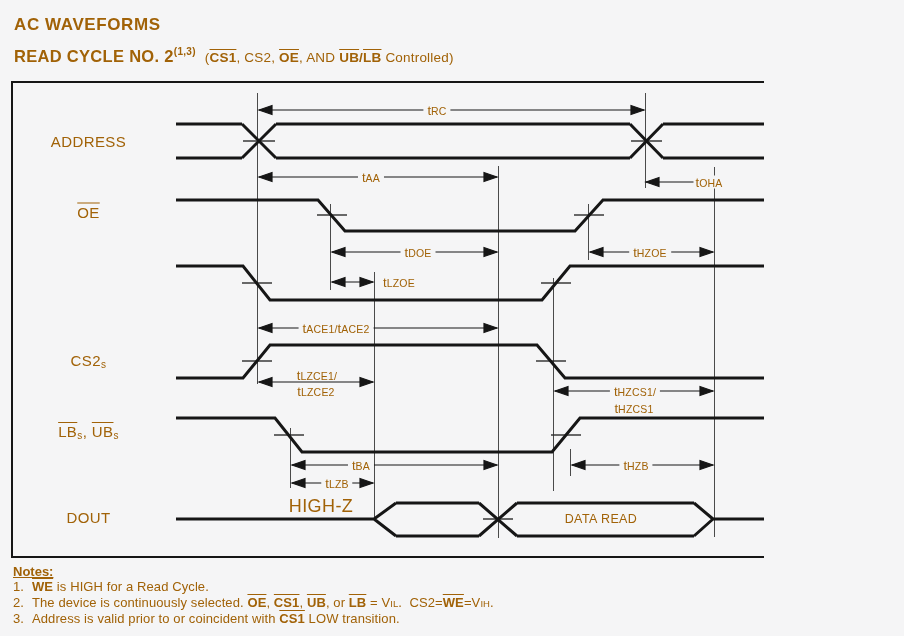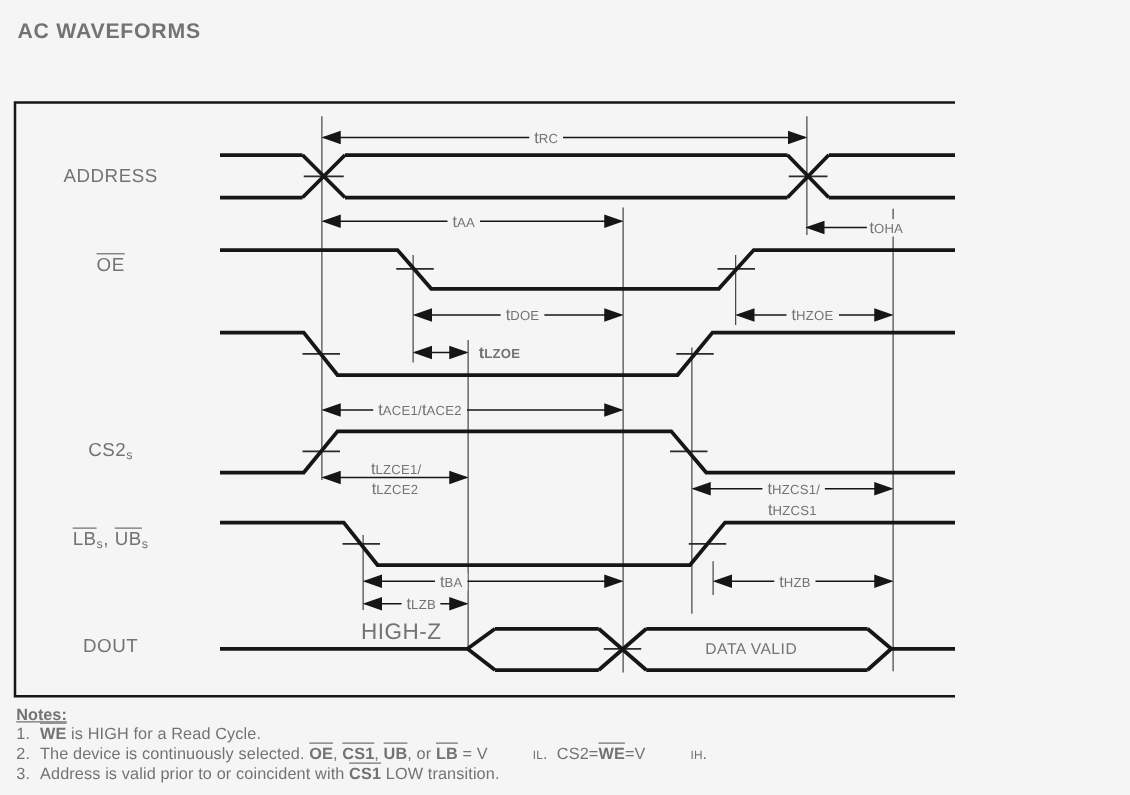--- a/index.html
+++ b/index.html
@@ -1,43 +1,43 @@
 <!DOCTYPE html>
 <html><head>
 <meta charset="utf-8">
 <style>
   html,body{margin:0;padding:0;}
   body{background:#f5f5f6;}
   #page{position:relative;width:764px;height:636px;background:#f5f5f6;
-        font-family:"Liberation Sans",sans-serif;color:#737373;overflow:hidden;}
+        font-family:"Liberation Sans",sans-serif;color:#a16207;overflow:hidden;}
   #wave-svg{position:absolute;left:0;top:0;}
 
   .title{position:absolute;left:14px;top:15px;font-size:17px;font-weight:bold;letter-spacing:0.6px;white-space:nowrap;}
   .subtitle{position:absolute;left:14px;top:46px;font-size:16.5px;font-weight:bold;letter-spacing:0.3px;white-space:nowrap;}
   .subtitle sup{font-size:10px;font-weight:bold;}
   .st-rest{font-size:13.5px;font-weight:normal;margin-left:9px;letter-spacing:0.2px;}
   .b{font-weight:bold;}
   .ov{text-decoration:overline;text-decoration-thickness:1.3px;}
 
   .sig{position:absolute;left:16px;width:145px;text-align:center;transform:translateY(-50%);
        font-size:15px;letter-spacing:0.4px;white-space:nowrap;}
   .ssub{font-size:10px;vertical-align:-2px;}
 
   .tl{position:absolute;transform:translate(-50%,-50%);font-size:13px;white-space:nowrap;line-height:1;}
   .tl .tn{font-size:10.5px;letter-spacing:0.2px;}
   .bg{background:#f5f5f6;padding:0 4px;}
   .bg2{background:#f5f5f6;padding:0 2px;margin-left:29px;}
-  .la{transform:translate(0,-50%);font-weight:bold;}
+  .la{transform:translate(0,-50%);}
   .ann{position:absolute;transform:translate(-50%,-50%);font-size:12.5px;letter-spacing:0.4px;white-space:nowrap;}
 
   .nheading{position:absolute;left:13px;font-size:13px;font-weight:bold;text-decoration:underline;}
   .note{position:absolute;left:13px;font-size:13px;white-space:nowrap;letter-spacing:0.1px;}
   .nnum{display:inline-block;width:19px;}
   .sigref{font-weight:bold;text-decoration:overline;text-decoration-thickness:1.3px;}
-  .vsub{font-size:9.5px;margin-left:36px;}
+  .vsub{font-size:9.5px;}
 </style>
 </head>
 <body>
 
 <div id="page">
 
   <svg id="wave-svg" width="904" height="636" viewBox="0 0 904 636">
 
     <rect x="12" y="82" width="872" height="475" fill="none" stroke="#161616" stroke-width="2"></rect>
 
@@ -140,20 +140,21 @@
       </g>
       <g>
         <line x1="572" y1="465" x2="713" y2="465"></line>
         <polygon points="572,465 585,460.5 585,469.5"></polygon>
           <polygon points="713,465 700,460.5 700,469.5"></polygon>
       </g>
     </g>
   </svg>
 
   <div class="title">AC WAVEFORMS</div>
+  <div class="subtitle"><span>READ CYCLE NO. 2</span><sup>(1,3)</sup><span class="st-rest"><span>(</span><span class="ov b">CS1</span><span>, CS2, </span><span class="ov b">OE</span><span>, AND </span><span class="ov b">UB</span><span class="b">/</span><span class="ov b">LB</span><span> Controlled)</span></span></div>
 
   <div class="sig" style="top:141px"><span>ADDRESS</span></div>
   <div class="sig" style="top:212px"><span class="ov">OE</span></div>
   <div class="sig" style="top:361px"><span>CS2</span><span class="ssub">s</span></div>
   <div class="sig" style="top:432px"><span class="ov">LB</span><span class="ssub">s</span><span>, </span><span class="ov">UB</span><span class="ssub">s</span></div>
   <div class="sig" style="top:517px"><span>DOUT</span></div>
 
   <div class="tl bg" style="left:437px;top:110px"><span>t</span><span class="tn">RC</span></div>
   <div class="tl bg" style="left:371px;top:177px"><span>t</span><span class="tn">AA</span></div>
   <div class="tl bg2" style="left:680px;top:182px"><span>t</span><span class="tn">OHA</span></div>
@@ -163,20 +164,20 @@
   <div class="tl bg" style="left:336px;top:328px"><span>t</span><span class="tn">ACE1/</span><span>t</span><span class="tn">ACE2</span></div>
   <div class="tl" style="left:317px;top:375px"><span>t</span><span class="tn">LZCE1/</span></div>
   <div class="tl" style="left:316px;top:391px"><span>t</span><span class="tn">LZCE2</span></div>
   <div class="tl bg" style="left:635px;top:391px"><span>t</span><span class="tn">HZCS1/</span></div>
   <div class="tl" style="left:634px;top:408px"><span>t</span><span class="tn">HZCS1</span></div>
   <div class="tl bg" style="left:361px;top:465px"><span>t</span><span class="tn">BA</span></div>
   <div class="tl bg" style="left:337px;top:483px"><span>t</span><span class="tn">LZB</span></div>
   <div class="tl bg" style="left:636px;top:465px"><span>t</span><span class="tn">HZB</span></div>
 
   <div class="ann" style="left:321px;top:506px;font-size:18px">HIGH-Z</div>
-  <div class="ann" style="left:601px;top:519px">DATA VALID</div>
+  <div class="ann" style="left:601px;top:519px">DATA READ</div>
 
   <div class="nheading" style="top:564px">Notes:</div>
   <div class="note" style="top:579px"><span class="nnum">1.</span><span class="sigref">WE</span><span> is HIGH for a Read Cycle.</span></div>
   <div class="note" style="top:595px"><span class="nnum">2.</span><span>The device is continuously selected. </span><span class="sigref">OE</span><span>, </span><span class="sigref">CS1</span><span>, </span><span class="sigref">UB</span><span>, or </span><span class="sigref">LB</span><span> = V</span><span class="vsub">IL</span><span>.&nbsp; CS2=</span><span class="sigref">WE</span><span>=V</span><span class="vsub">IH</span><span>.</span></div>
   <div class="note" style="top:611px"><span class="nnum">3.</span><span>Address is valid prior to or coincident with </span><span class="sigref">CS1</span><span> LOW transition.</span></div>
 
 </div>
 
 </body></html>

